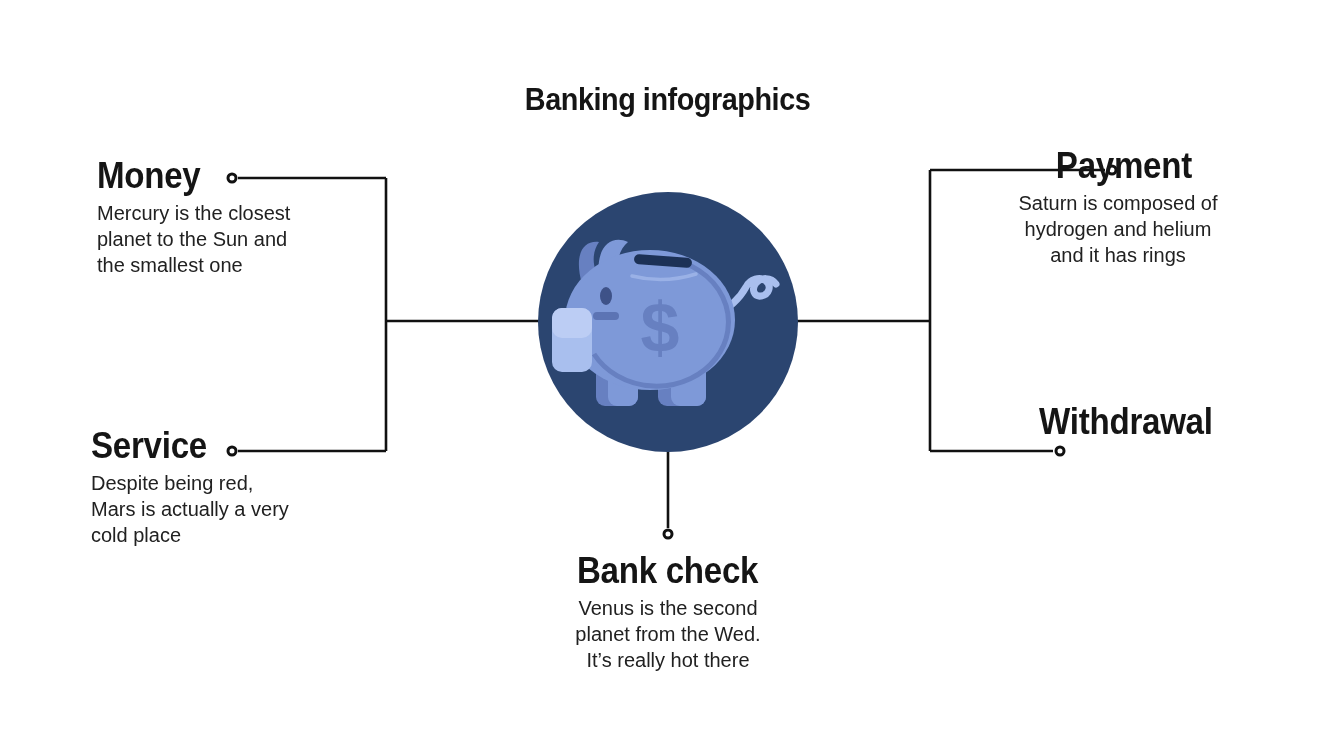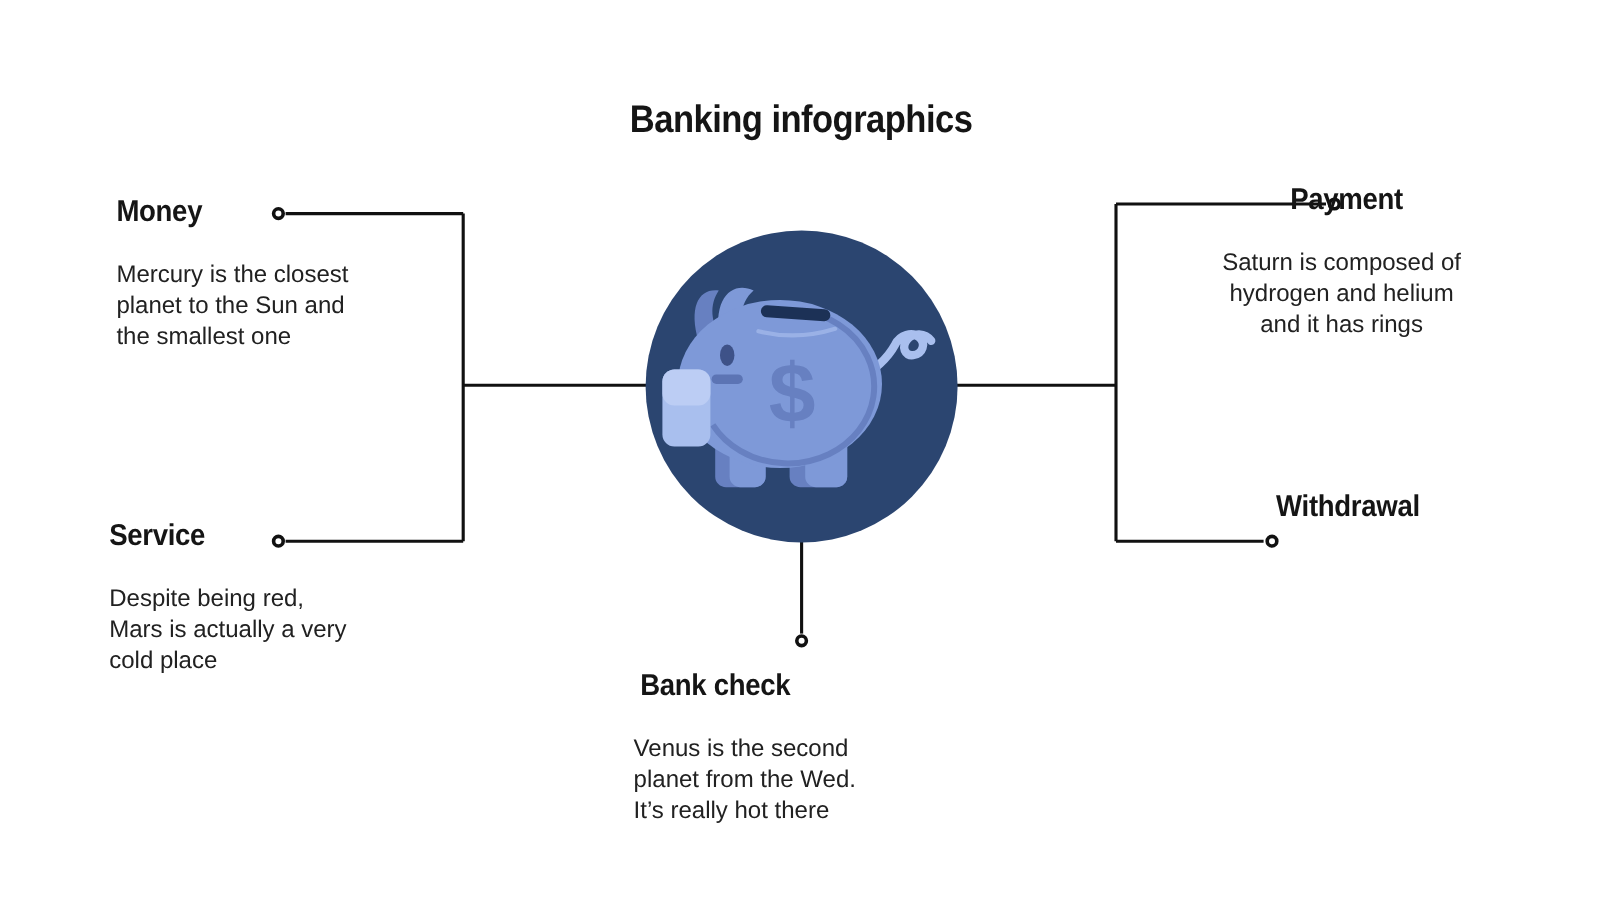--- a/index.html
+++ b/index.html
@@ -31,39 +31,39 @@
     color: var(--ink, #151515);
   }
   .squeeze {
     display: inline-block;
     transform: scaleX(0.9);
     transform-origin: 50% 50%;
     white-space: nowrap;
   }
   .node { position: absolute; width: 250px; }
   .node-title {
-    font-size: 25px;
+    font-size: 36px;
     line-height: 32px;
     font-weight: 700;
     letter-spacing: -0.3px;
     color: var(--ink, #151515);
   }
   .node-title .squeeze { transform: scaleX(0.92); }
   .node-desc {
-    margin-top: 24px;
+    margin-top: 8px;
     font-size: 20px;
     line-height: 26px;
     color: var(--body_text, #212121);
     white-space: pre-line;
   }
   .align-left  { text-align: left; }
   .align-left  .squeeze { transform-origin: 0 50%; }
   .align-right { text-align: center; }
   .align-right .squeeze { transform-origin: 100% 50%; }
-  .align-center{ text-align: left; }
+  .align-center{ text-align: center; }
   .align-center .squeeze { transform-origin: 50% 50%; }
 
   .node-money      { left: 97px;  top: 160px; }
   .node-service    { left: 91px;  top: 430px; }
   .node-payment    { right: 93px; top: 150px; }
   .node-withdrawal { right: 93px; top: 406px; }
   .node-bankcheck  { left: 528px; top: 555px; width: 280px; }
 
   
   .cline { stroke: var(--line, #111111); stroke-width: 2.6; fill: none; }

